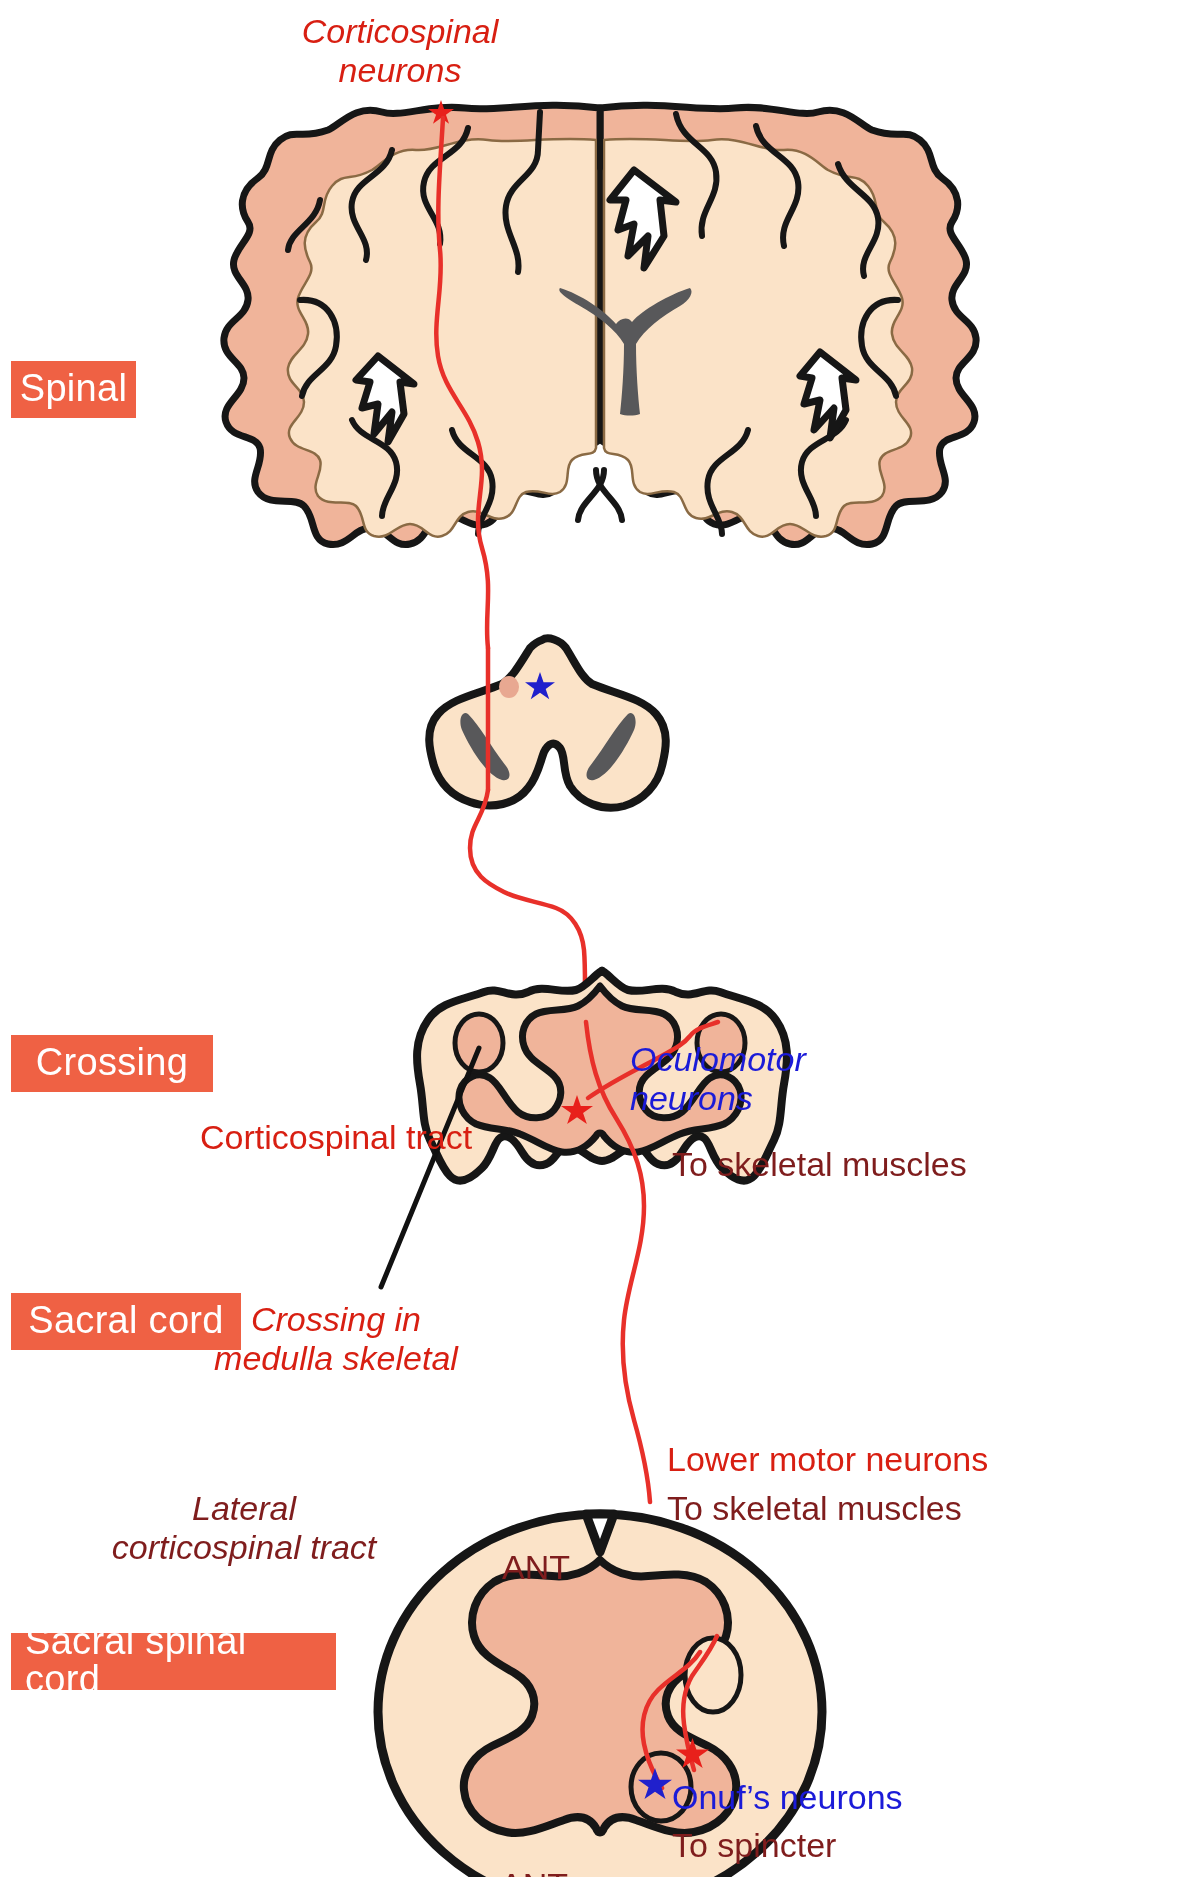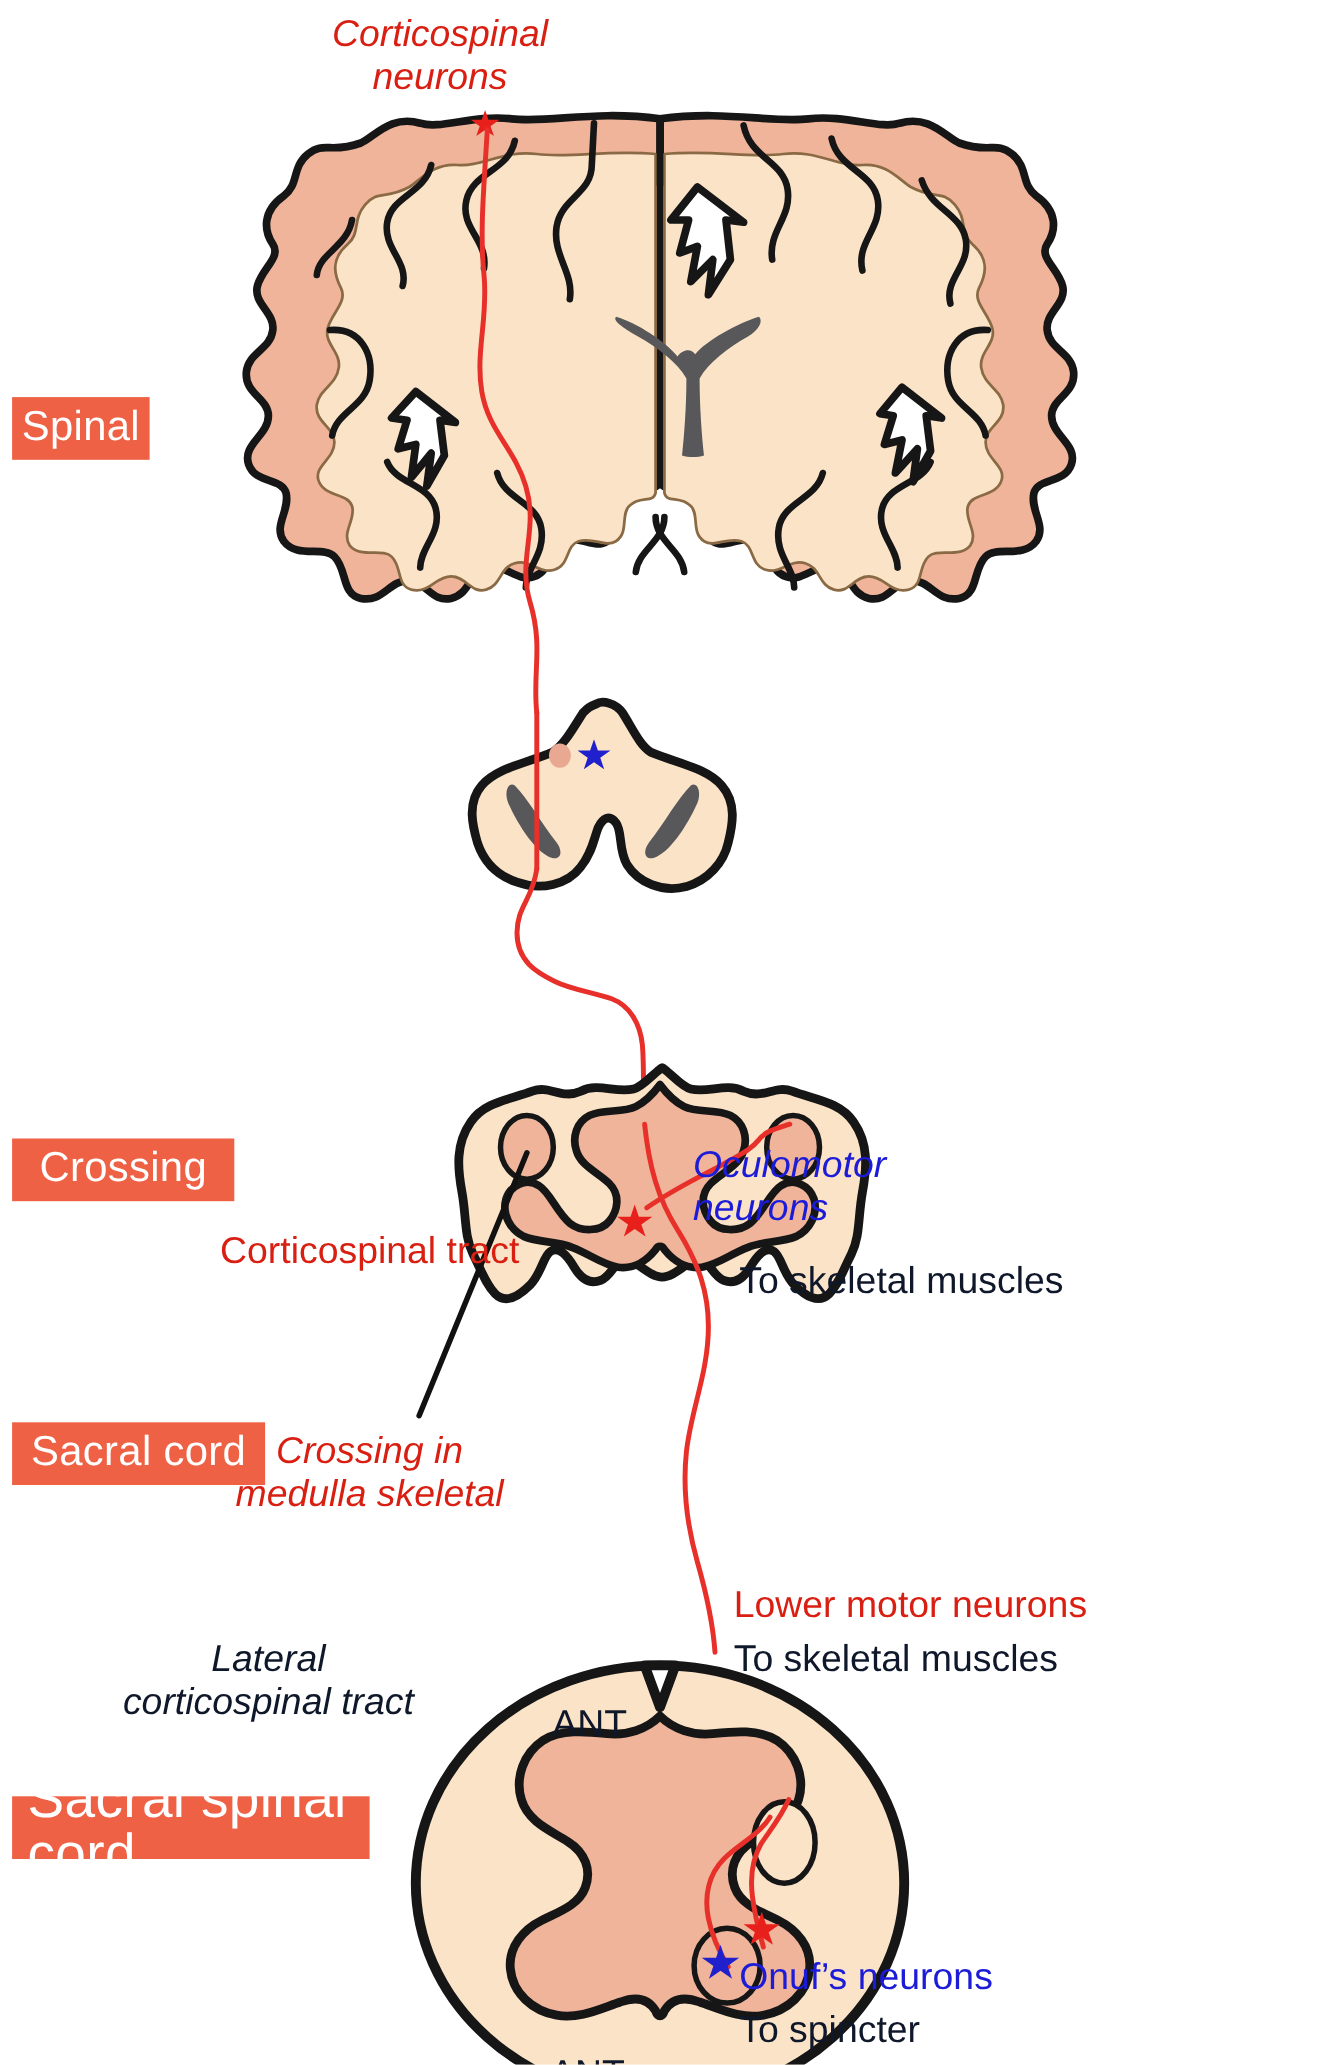--- a/index.html
+++ b/index.html
@@ -38,29 +38,29 @@
     padding: 4px 14px 8px 14px;
     line-height: 1;
   }
   .lbl {
     position: absolute;
     line-height: 1.15;
     white-space: pre;
   }
   .lbl.red   { color: #D81F12; }
   .lbl.blue  { color: #1B1BD8; }
-  .lbl.black { color: #0f172a; }
+  .lbl.black { color: #7f1d1d; }
   .lbl.center { text-align: center; font-style: italic; }
   .lbl.left { text-align: left; }
 
   
   #badge-brain       { left: 11px;  top: 361px;  width: 125px; height: 57px;  font-size: 38px; }
   #badge-brainstem   { left: 11px;  top: 1035px; width: 202px; height: 57px;  font-size: 38px; }
   #badge-spinal      { left: 11px;  top: 1293px; width: 230px; height: 57px;  font-size: 38px; }
-  #badge-sacral      { left: 11px;  top: 1633px; width: 325px; height: 57px;  font-size: 50px; }
+  #badge-sacral      { left: 11px;  top: 1633px; width: 325px; height: 57px;  font-size: 38px; }
 
   
   #lbl-corticospinal-neurons { left: 255px; top: 12px;   width: 290px; font-size: 34px; }
   #lbl-corticospinal-tract   { left: 200px; top: 1118px; width: 0;     font-size: 34px; }
   #lbl-oculomotor            { left: 630px; top: 1040px; width: 0;     font-size: 34px; }
   #lbl-skeletal-brainstem    { left: 672px; top: 1145px; width: 0;     font-size: 34px; }
   #lbl-crossing              { left: 186px; top: 1300px; width: 300px; font-size: 34px; }
   #lbl-lateral-cst           { left: 104px; top: 1489px; width: 280px; font-size: 34px; }
   #lbl-lower-motor           { left: 667px; top: 1440px; width: 0;     font-size: 34px; }
   #lbl-skeletal-spinal       { left: 667px; top: 1489px; width: 0;     font-size: 34px; }

